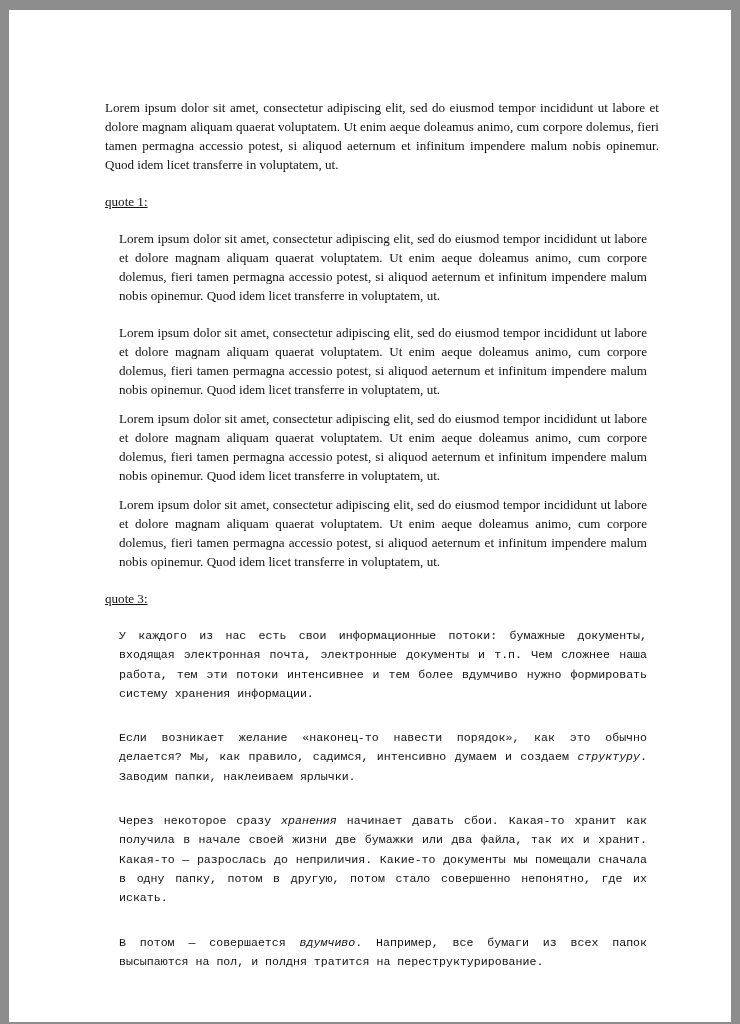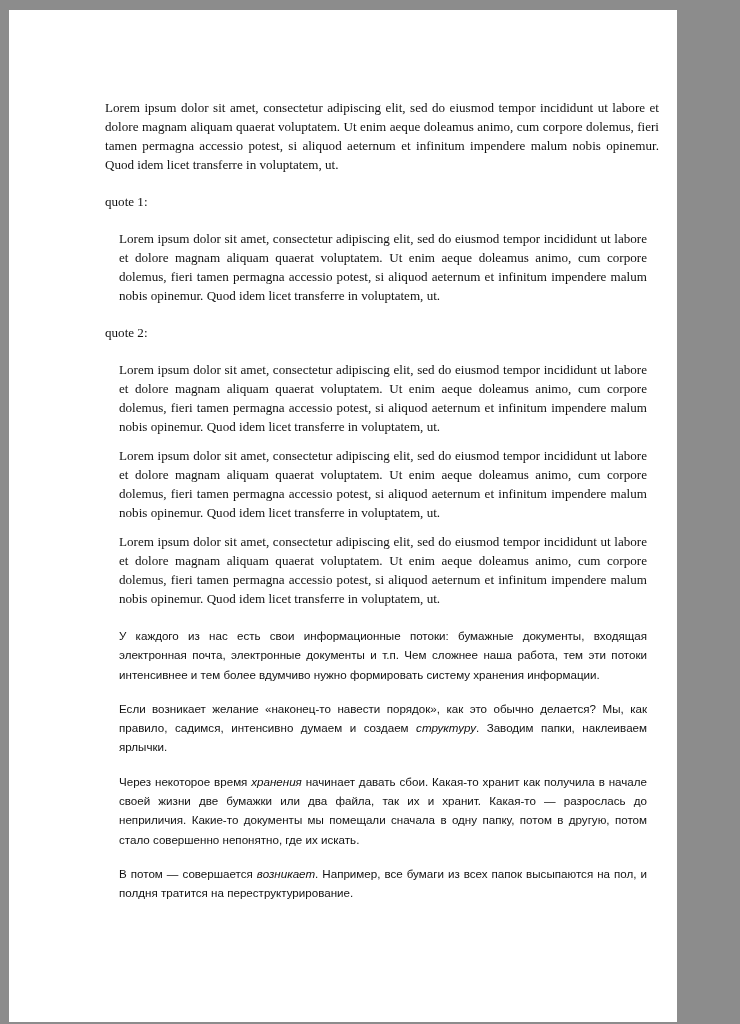--- a/index.html
+++ b/index.html
@@ -11,21 +11,21 @@
     height: 1024px;
     background: #8c8c8c;
     font-family: "Liberation Serif", "DejaVu Serif", serif;
     overflow: hidden;
   }
 
   #page {
     position: absolute;
     left: 9px;
     top: 10px;
-    width: 668px;
+    width: 722px;
     height: 1012px;
     background: #ffffff;
     box-sizing: border-box;
     overflow: hidden;
   }
 
   #content {
     position: absolute;
     left: 96px;
     top: 88px;
@@ -42,20 +42,21 @@
     hyphens: none;
   }
 
   
   .quote-label {
     font-size: 13.1px;
     line-height: 19px;
     color: #111111;
     margin-top: 18px;
     text-align: left;
+    text-decoration: underline;
   }
 
   
   .quote-block {
     margin-top: 18px;
     margin-left: 14px;
     margin-right: 12px;
   }
 
   .quote-par {
@@ -64,63 +65,63 @@
     text-align: justify;
     color: #111111;
     margin: 0;
   }
   .quote-par + .quote-par {
     margin-top: 10px;
   }
 
   
   .ru {
-    font-family: Liberation Sans, sans-serif;
+    font-family: Liberation Mono, monospace;
     font-size: 11.6px;
     line-height: 19.3px;
     text-align: justify;
     color: #111111;
     margin: 0;
   }
   .ru + .ru {
-    margin-top: 15px;
+    margin-top: 25px;
   }
   .ru em {
     font-style: italic;
   }
 </style>
 </head>
 <body>
 
 <div id="page">
   <div id="content">
 
     <p class="body-par">Lorem ipsum dolor sit amet, consectetur adipiscing elit, sed do eiusmod tempor incididunt ut labore et dolore magnam aliquam quaerat voluptatem. Ut enim aeque doleamus animo, cum corpore dolemus, fieri tamen permagna accessio potest, si aliquod aeternum et infinitum impendere malum nobis opinemur. Quod idem licet transferre in voluptatem, ut.</p>
 
     <div class="quote-label">quote 1:</div>
     <div class="quote-block">
       <p class="quote-par">Lorem ipsum dolor sit amet, consectetur adipiscing elit, sed do eiusmod tempor incididunt ut labore et dolore magnam aliquam quaerat voluptatem. Ut enim aeque doleamus animo, cum corpore dolemus, fieri tamen permagna accessio potest, si aliquod aeternum et infinitum impendere malum nobis opinemur. Quod idem licet transferre in voluptatem, ut.</p>
     </div>
 
-    <div class="quote-label">quote 2:</div>
     <div class="quote-block">
       <p class="quote-par">Lorem ipsum dolor sit amet, consectetur adipiscing elit, sed do eiusmod tempor incididunt ut labore et dolore magnam aliquam quaerat voluptatem. Ut enim aeque doleamus animo, cum corpore dolemus, fieri tamen permagna accessio potest, si aliquod aeternum et infinitum impendere malum nobis opinemur. Quod idem licet transferre in voluptatem, ut.</p>
       <p class="quote-par">Lorem ipsum dolor sit amet, consectetur adipiscing elit, sed do eiusmod tempor incididunt ut labore et dolore magnam aliquam quaerat voluptatem. Ut enim aeque doleamus animo, cum corpore dolemus, fieri tamen permagna accessio potest, si aliquod aeternum et infinitum impendere malum nobis opinemur. Quod idem licet transferre in voluptatem, ut.</p>
       <p class="quote-par">Lorem ipsum dolor sit amet, consectetur adipiscing elit, sed do eiusmod tempor incididunt ut labore et dolore magnam aliquam quaerat voluptatem. Ut enim aeque doleamus animo, cum corpore dolemus, fieri tamen permagna accessio potest, si aliquod aeternum et infinitum impendere malum nobis opinemur. Quod idem licet transferre in voluptatem, ut.</p>
     </div>
 
+    <div class="quote-label">quote 3:</div>
     <div class="quote-block">
       <p class="ru">
         <span>У каждого из нас есть свои информационные потоки: бумажные документы, входящая электронная почта, электронные документы и т.п. Чем сложнее наша работа, тем эти потоки интенсивнее и тем более вдумчиво нужно формировать систему хранения информации.</span><em></em><span></span>
       </p>
       <p class="ru">
         <span>Если возникает желание «наконец-то навести порядок», как это обычно делается? Мы, как правило, садимся, интенсивно думаем и создаем </span><em>структуру</em><span>. Заводим папки, наклеиваем ярлычки.</span>
       </p>
       <p class="ru">
-        <span>Через некоторое время </span><em>хранения</em><span> начинает давать сбои. Какая-то хранит как получила в начале своей жизни две бумажки или два файла, так их и хранит. Какая-то — разрослась до неприличия. Какие-то документы мы помещали сначала в одну папку, потом в другую, потом стало совершенно непонятно, где их искать.</span>
+        <span>Через некоторое сразу </span><em>хранения</em><span> начинает давать сбои. Какая-то хранит как получила в начале своей жизни две бумажки или два файла, так их и хранит. Какая-то — разрослась до неприличия. Какие-то документы мы помещали сначала в одну папку, потом в другую, потом стало совершенно непонятно, где их искать.</span>
       </p>
       <p class="ru">
-        <span>В потом — совершается </span><em>возникает</em><span>. Например, все бумаги из всех папок высыпаются на пол, и полдня тратится на переструктурирование.</span>
+        <span>В потом — совершается </span><em>вдумчиво</em><span>. Например, все бумаги из всех папок высыпаются на пол, и полдня тратится на переструктурирование.</span>
       </p>
     </div>
 
   </div>
 </div>
 
 </body></html>

